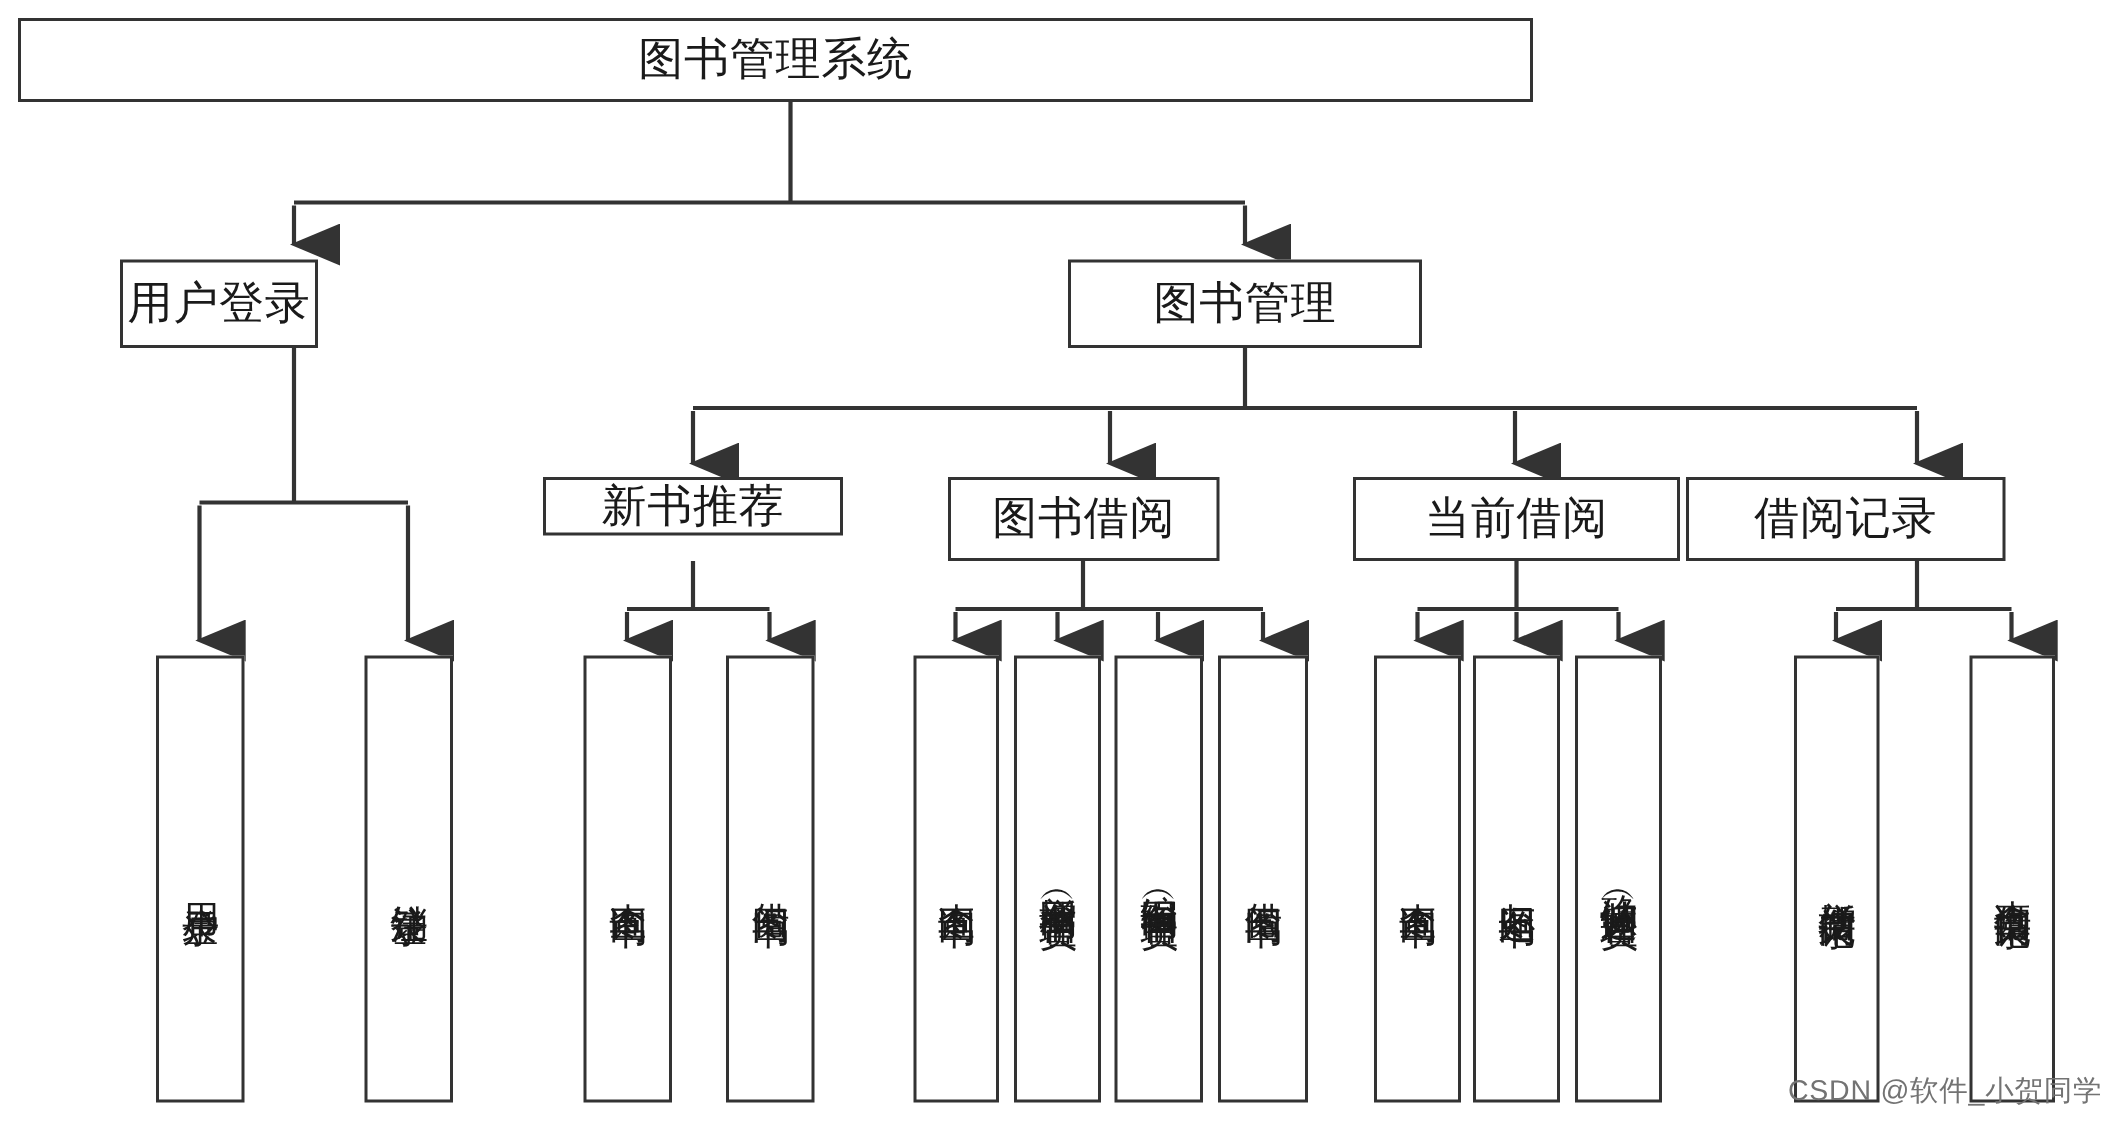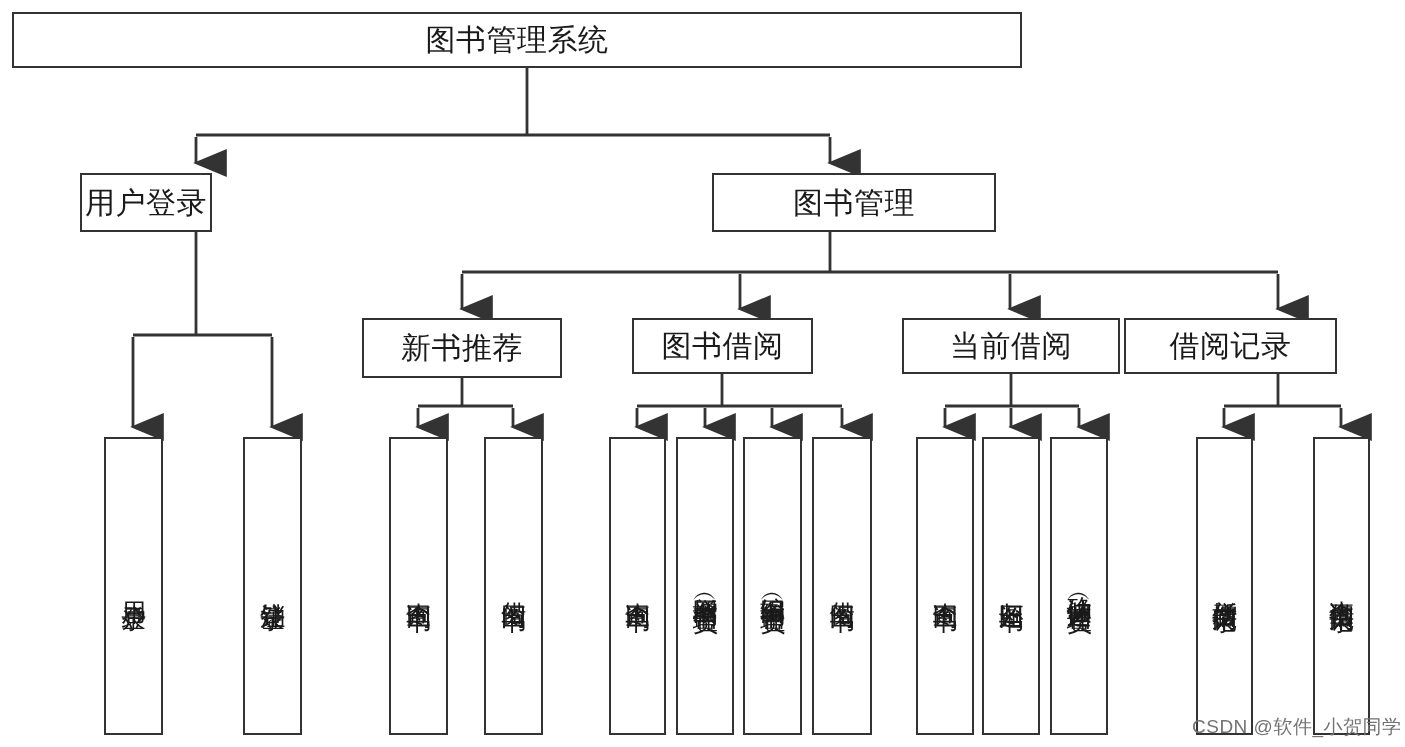--- a/index.html
+++ b/index.html
@@ -119,25 +119,25 @@
     </g>
   </svg>
 
   <div class="node node-h" style="left:12px; top:12px; width:1010px; height:56px;">
     <span>图书管理系统</span>
   </div>
 
   <div class="node node-h" style="left:80px; top:173px; width:132px; height:59px;">
     <span>用户登录</span>
   </div>
-  <div class="node node-h" style="left:712px; top:173px; width:284px; height:59px;">
+  <div class="node node-h" style="left:712px; top:173px; width:236px; height:59px;">
     <span>图书管理</span>
   </div>
 
-  <div class="node node-h" style="left:362px; top:318px; width:200px; height:60px;text-align:right;">
+  <div class="node node-h" style="left:362px; top:318px; width:200px; height:39px;text-align:right;">
     <span>新书推荐</span>
   </div>
   <div class="node node-h" style="left:902px; top:318px; width:218px; height:56px;">
     <span>当前借阅</span>
   </div>
   <div class="node node-h" style="left:632px; top:318px; width:181px; height:56px;">
     <span>图书借阅</span>
   </div>
   <div class="node node-h" style="left:1124px; top:318px; width:213px; height:56px;">
     <span>借阅记录</span>

